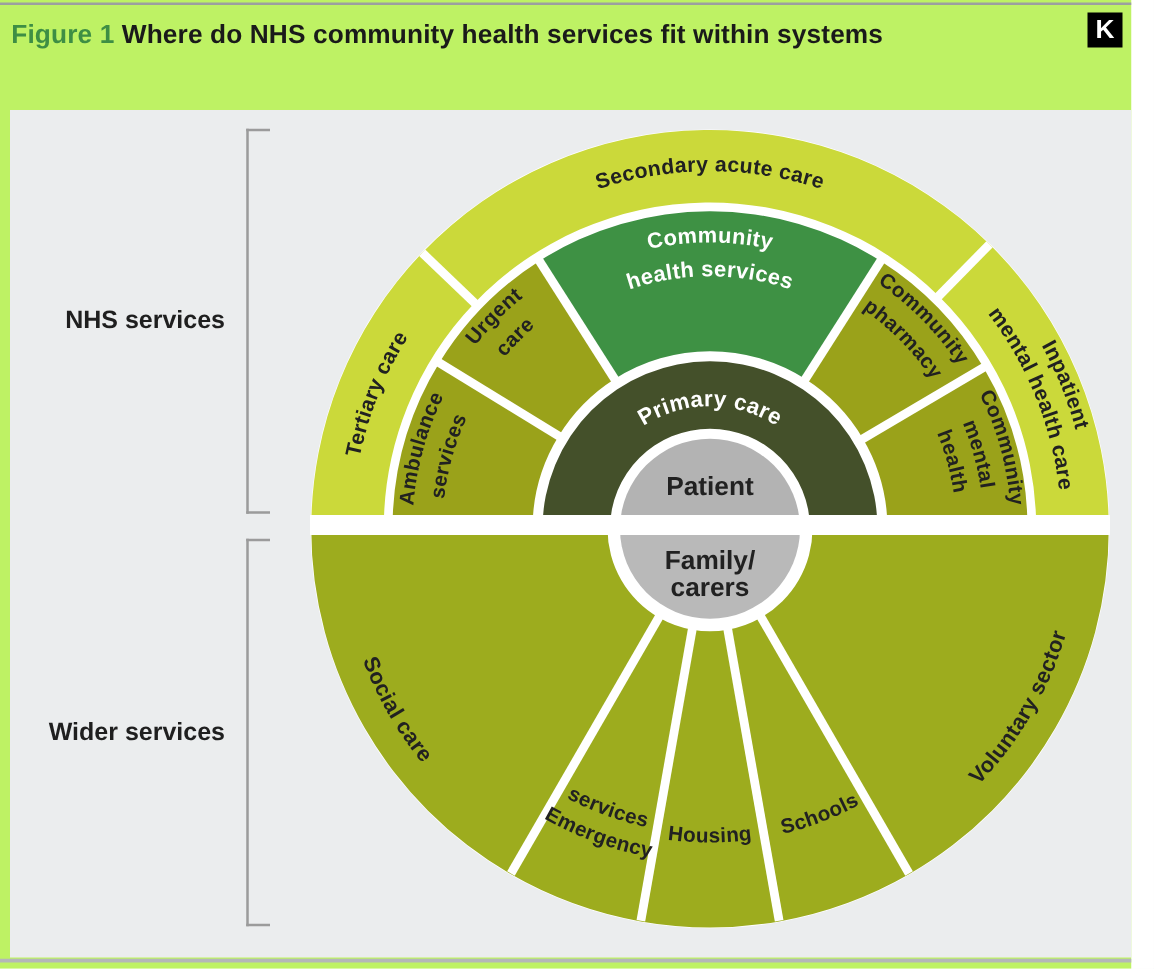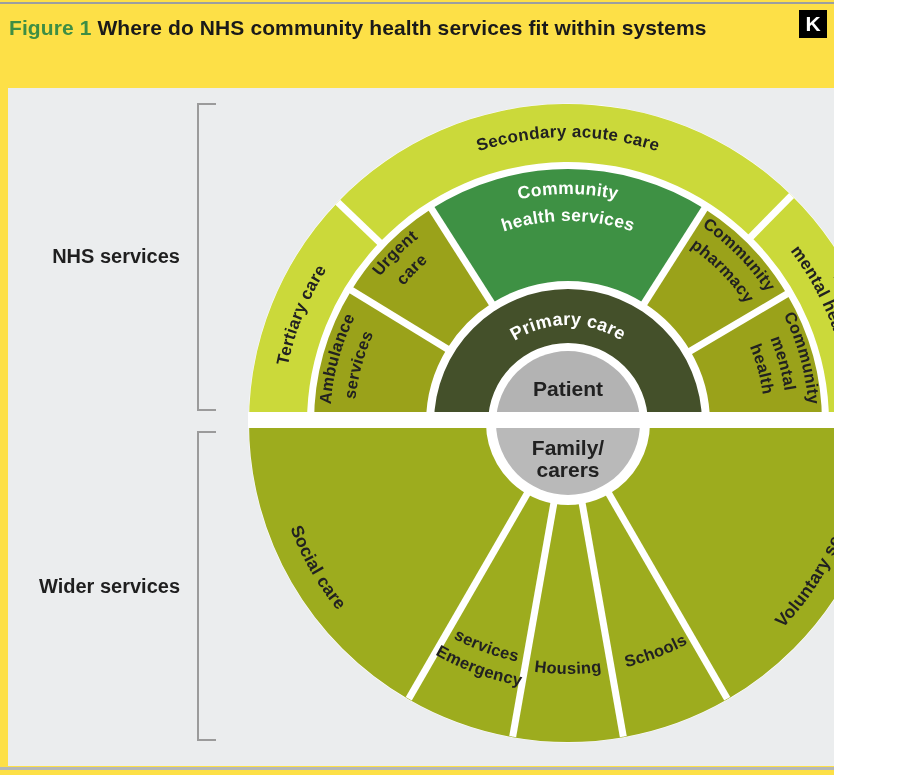--- a/index.html
+++ b/index.html
@@ -1,16 +1,16 @@
 <!DOCTYPE html>
 <html><head>
 <meta charset="utf-8">
 <style>
   html,body{margin:0;padding:0;background:#fff;}
-  .page{position:relative;width:834px;height:775px;background:#fde047;
+  .page{position:relative;width:905px;height:775px;background:#bef264;
         font-family:"Liberation Sans","DejaVu Sans",sans-serif;overflow:hidden;}
   .top-rule{position:absolute;top:2px;left:0;width:923px;height:2px;background:#9c9fa0;}
   .bottom-rule{position:absolute;top:767px;left:0;width:923px;height:3px;background:#b4b7b8;}
   .title{position:absolute;top:13px;left:9px;width:820px;
          font-size:21px;font-weight:bold;color:#1a1a1a;line-height:30px;letter-spacing:0.1px;}
   .fig-label{color:#3e8e44;}
   .k-logo{position:absolute;top:10px;right:7px;width:28px;height:28px;background:#000;
           color:#fff;font-weight:bold;font-size:21px;display:flex;align-items:center;justify-content:center;}
   .panel{position:absolute;top:88px;left:8px;width:907px;height:678px;background:#ebedee;}
   .bracket{position:absolute;width:19px;border-left:2px solid #9b9b9b;border-top:2px solid #9b9b9b;

